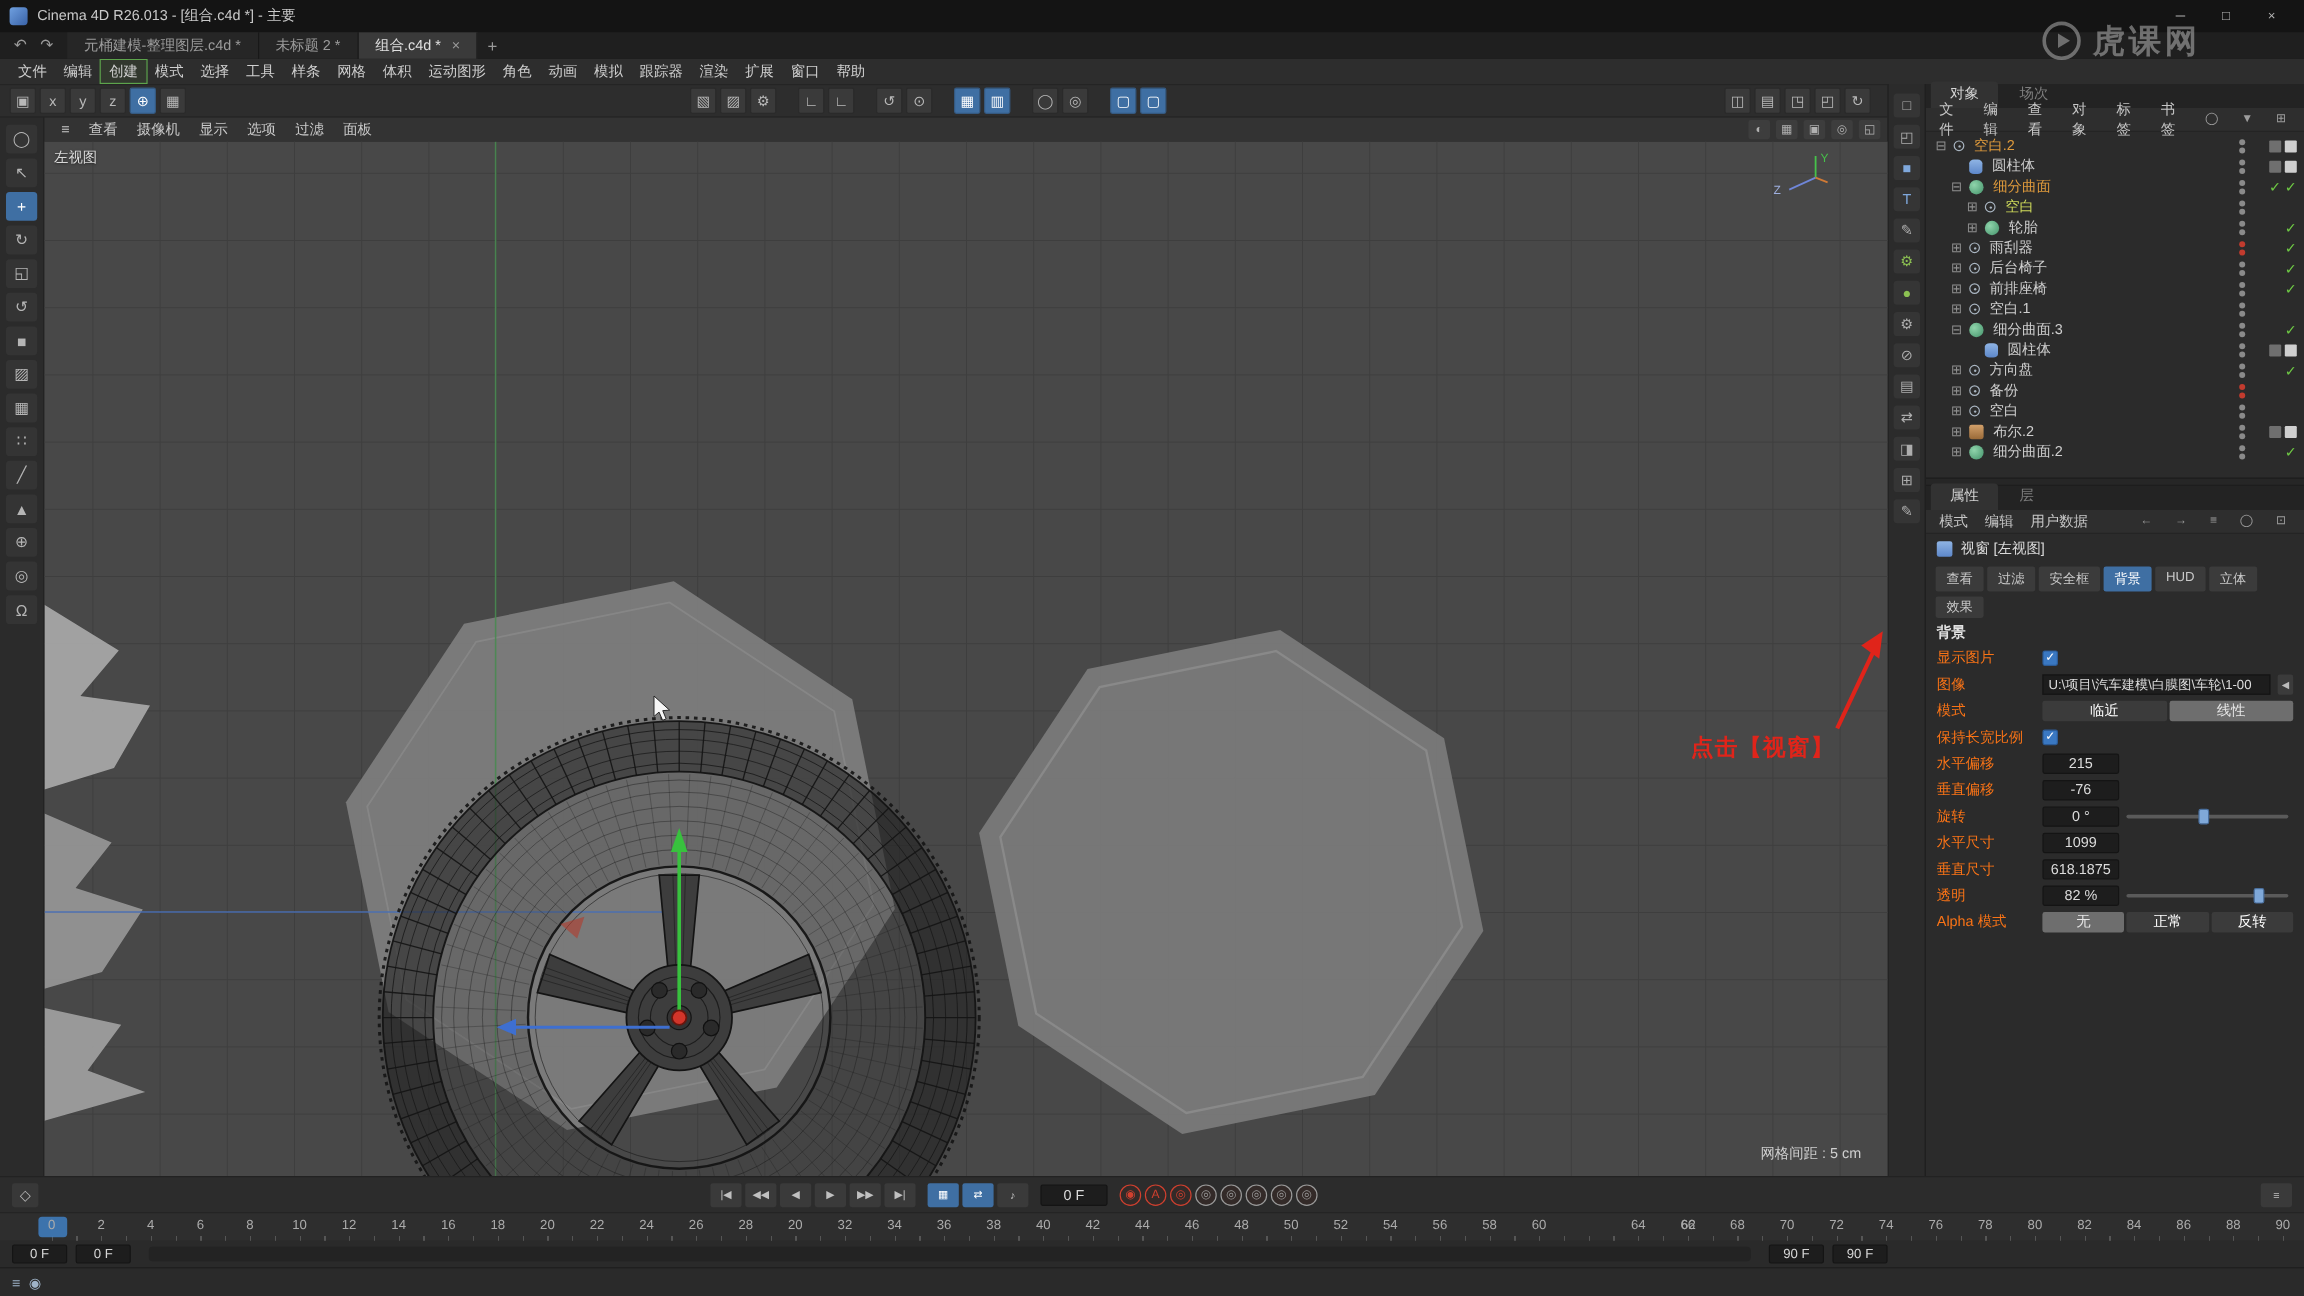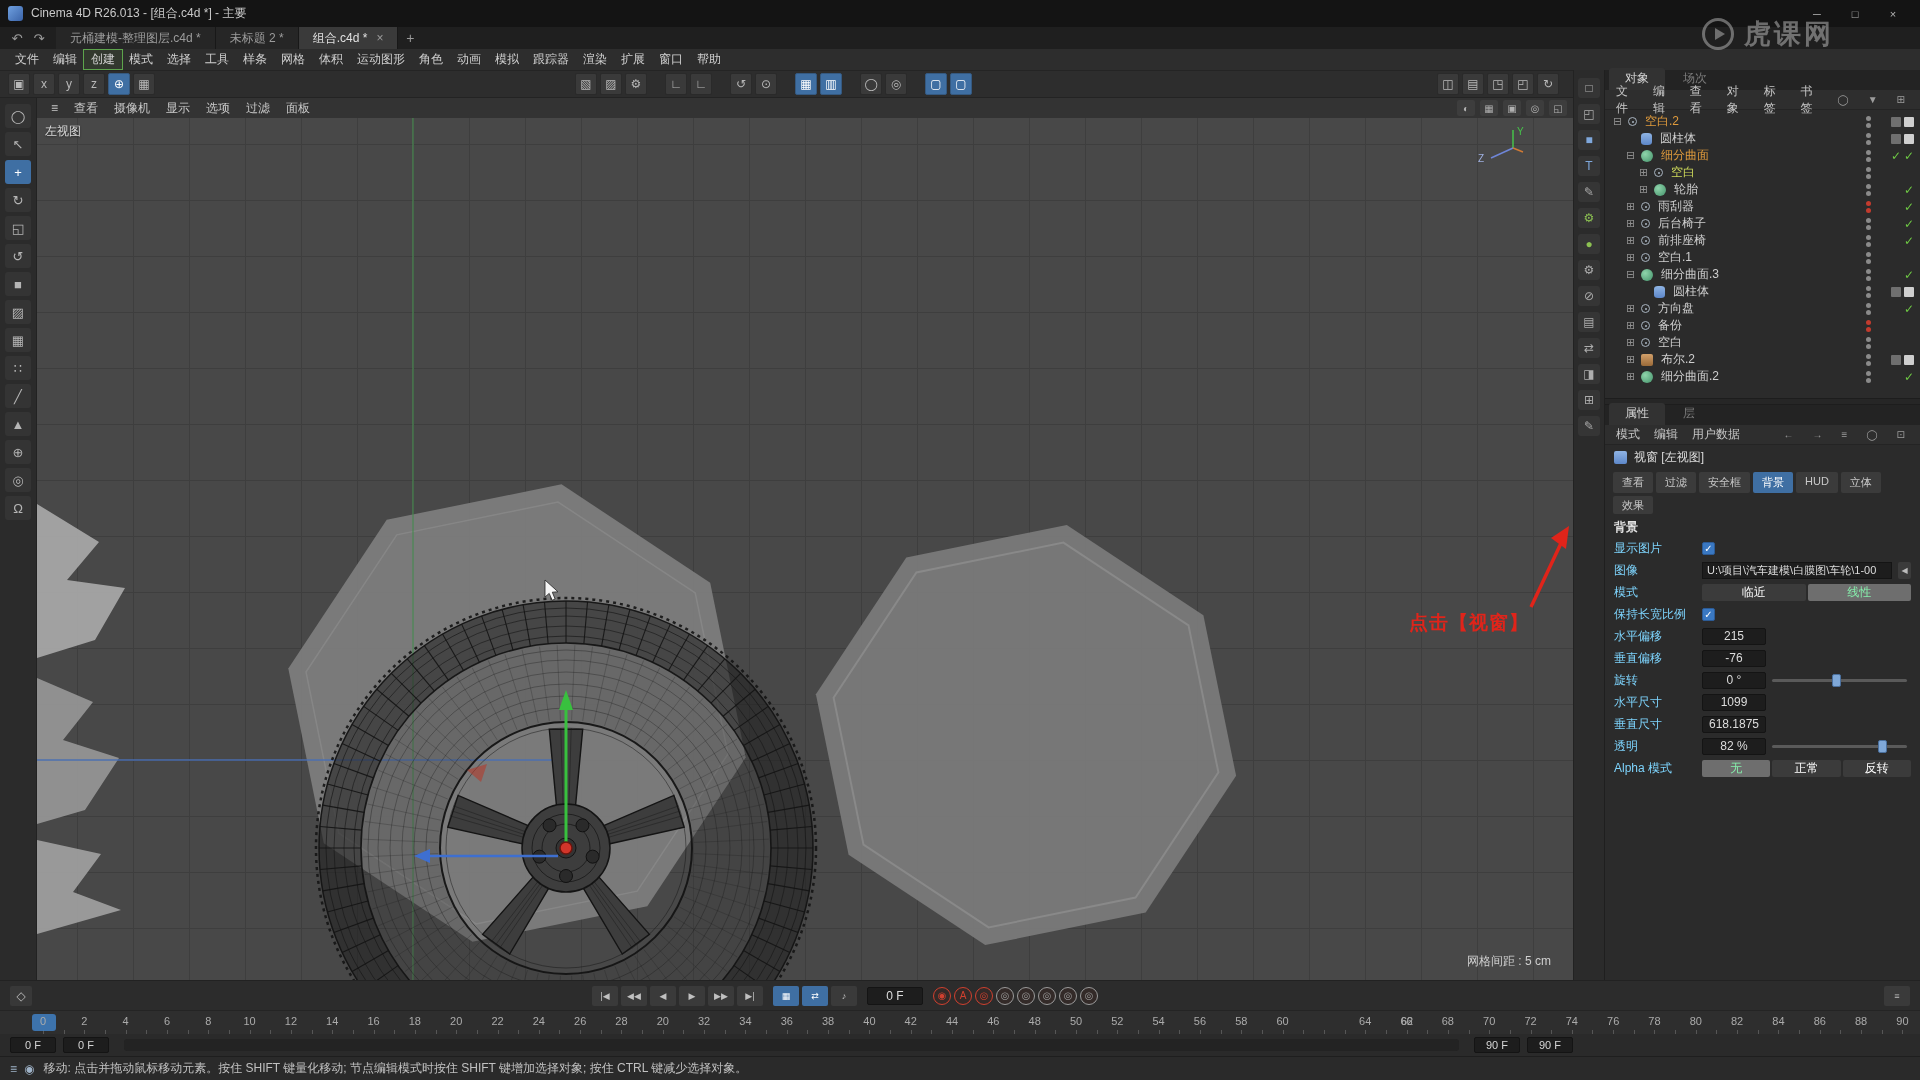--- a/index.html
+++ b/index.html
@@ -103,31 +103,31 @@
 
   .attr-title{height:24px;display:flex;align-items:center;gap:7px;padding:0 9px;color:#dadada;}
   .attr-title-icon{width:13px;height:13px;border-radius:2px;background:linear-gradient(#8fb4e4,#5d87c9);}
   .view-tabs{display:flex;gap:3px;padding:3px 8px;}
   .vtab{padding:3px 9px;background:#3b3b3b;border-radius:2px;color:#c9c9c9;font-size:11px;}
   .vtab.active{background:#3f6fa3;color:#fff;}
   .effects-row{padding:2px 8px 4px;}
   .attr-section{height:20px;display:flex;align-items:center;padding:0 9px;color:#e2e2e2;font-weight:bold;}
   .attr-rows{padding:0 9px;}
   .attr-row{height:22px;display:flex;align-items:center;}
-  .attr-label{width:88px;color:#7dd3fc;flex:none;}
+  .attr-label{width:88px;color:#f97316;flex:none;}
   .attr-value{flex:1;display:flex;align-items:center;gap:6px;min-width:0;}
   .num-field{width:64px;height:17px;background:#1d1d1d;border:1px solid #141414;border-radius:2px;color:#dcdcdc;display:flex;align-items:center;justify-content:center;flex:none;}
   .text-field{flex:1;height:17px;background:#1d1d1d;border:1px solid #141414;color:#dcdcdc;font-size:11px;display:flex;align-items:center;padding:0 4px;white-space:nowrap;overflow:hidden;}
   .mini-btn{width:13px;height:17px;background:#3b3b3b;border-radius:2px;display:flex;align-items:center;justify-content:center;font-size:8px;color:#bbb;flex:none;}
   .check{width:13px;height:13px;border:1px solid #2c5b96;border-radius:2px;background:#3a78c2;color:#fff;font-size:10px;display:flex;align-items:center;justify-content:center;flex:none;}
   .slider{flex:1;height:3px;background:#5a5a5a;border-radius:2px;position:relative;margin-right:4px;}
   .knob{position:absolute;top:-5px;width:9px;height:13px;background:#7fa8d8;border:1px solid #4a6f9d;border-radius:2px;}
   .btn-group{display:flex;flex:1;gap:2px;}
   .g-btn{flex:1;height:17px;background:#3b3b3b;border-radius:2px;display:flex;align-items:center;justify-content:center;color:#ffffff;}
-  .g-btn.selected{background:#6e6e6e;color:#86efac;}
+  .g-btn.selected{background:#6e6e6e;color:#e5e5e5;}
   .panel-fill{flex:1;}
 
   
   .playback-row{height:30px;background:#2c2c2c;border-top:1px solid #222;display:flex;align-items:center;padding:0 10px;}
   .pb-diamond{width:22px;height:20px;display:flex;align-items:center;justify-content:center;color:#b5b5b5;background:#383838;border-radius:2px;}
   .pb-spacer{width:560px;}
   .pb-group{display:flex;gap:3px;align-items:center;margin-right:10px;}
   .pbtn{min-width:26px;height:20px;background:#3a3a3a;border-radius:2px;display:flex;align-items:center;justify-content:center;color:#c0c0c0;font-size:9px;padding:0 3px;}
   .pbtn.active{background:#3f6fa3;color:#fff;}
   .frame-field{width:56px;height:18px;background:#1d1d1d;border:1px solid #141414;border-radius:2px;display:flex;align-items:center;justify-content:center;color:#dcdcdc;}
@@ -954,14 +954,13 @@
     <span class="range-field">90 F</span>
     <span class="range-field">90 F</span>
     <span class="range-tail"></span>
   </div>
 
 <div class="statusbar">
   <span id="status-icons" style="display:flex;gap:7px">
       <span class="status-icon">≡</span>
       <span class="status-icon">◉</span>
     </span>
-  <span>移动: 点击并拖动鼠标移动元素。按住 SHIFT 键量化移动; 节点编辑模式时按住 SHIFT 键增加选择对象; 按住 CTRL 键减少选择对象。</span>
 </div>
 
 </body></html>

